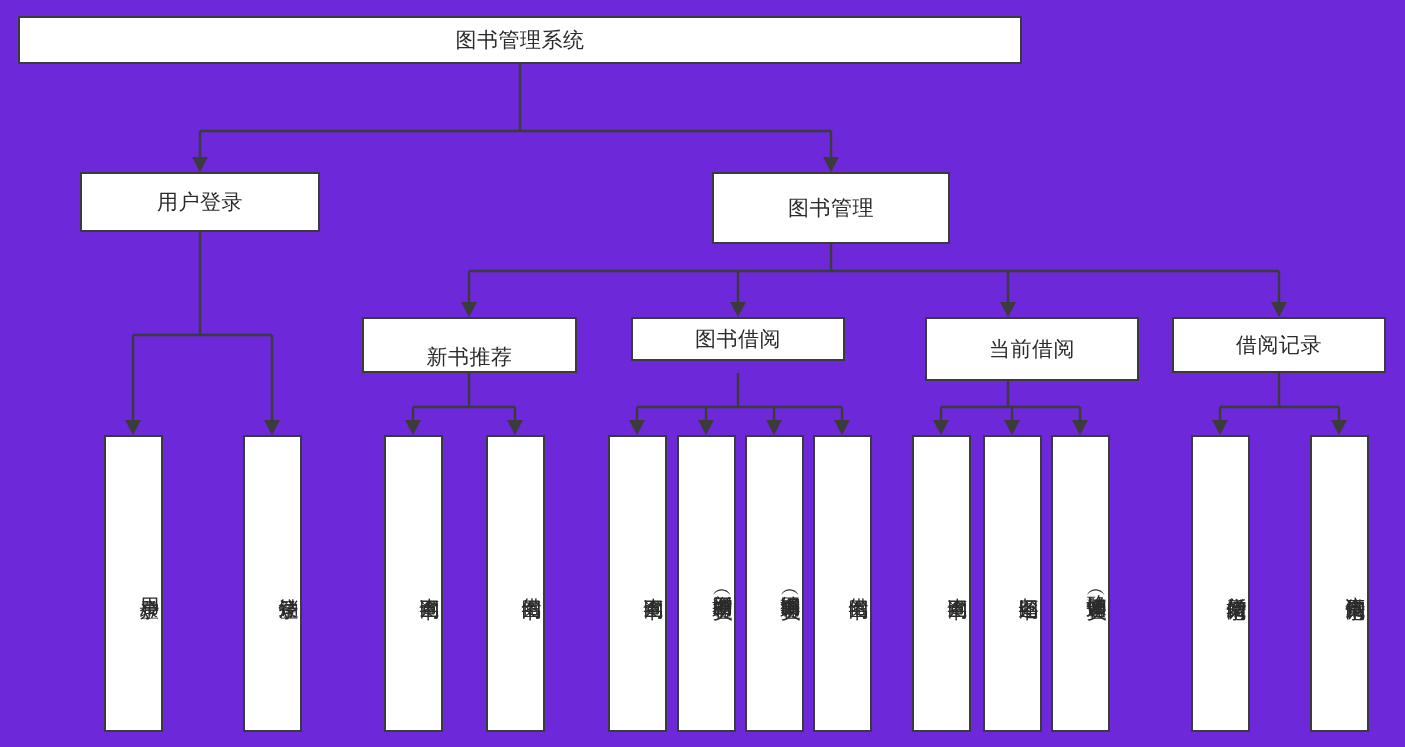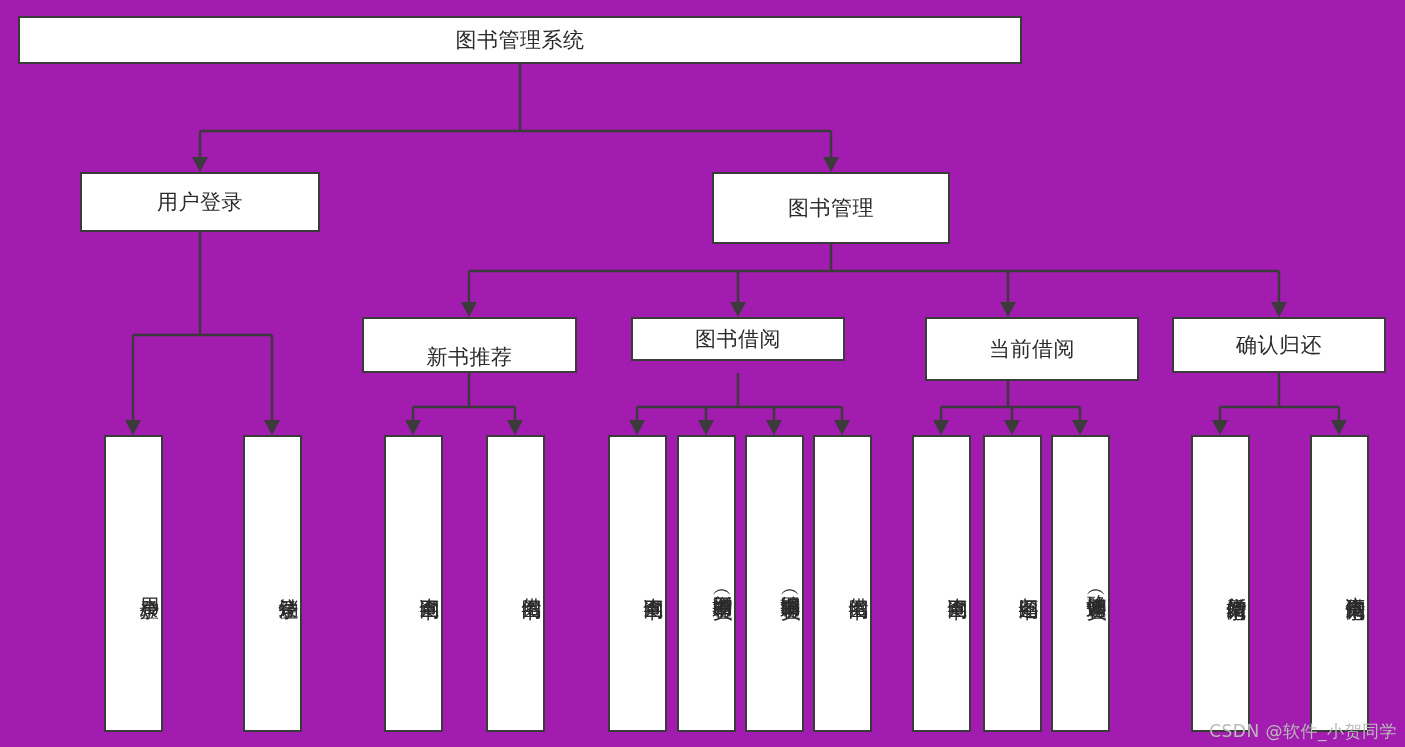--- a/index.html
+++ b/index.html
@@ -7,21 +7,21 @@
     padding: 0;
     background: #ffffff;
   }
   body {
     font-family: "DejaVu Sans", "Liberation Sans", sans-serif;
   }
   #canvas {
     position: relative;
     width: 1405px;
     height: 747px;
-    background: #a21caf;
+    background: #6d28d9;
     overflow: hidden;
   }
   .node {
     position: absolute;
     box-sizing: border-box;
     border: 2px solid #3b3b3b;
     background: #ffffff;
     display: flex;
     align-items: center;
     justify-content: center;
@@ -156,21 +156,21 @@
       <div class="node h" style="left: 362px; top: 317px; width: 215px; height: 56px; align-items: flex-end;">
         <span class="">新书推荐</span>
       </div>
       <div class="node h" style="left: 631px; top: 317px; width: 214px; height: 44px; font-family: Liberation Mono, monospace;">
         <span class="">图书借阅</span>
       </div>
       <div class="node h" style="left: 901px; top: 317px; width: 214px; height: 64px; margin-left: 24px;">
         <span class="">当前借阅</span>
       </div>
       <div class="node h" style="left: 1172px; top: 317px; width: 214px; height: 56px;">
-        <span class="">确认归还</span>
+        <span class="">借阅记录</span>
       </div>
     </div>
   <div id="leaf-layer">
       <div class="node v" style="left: 104px; top: 435px; width: 59px; height: 297px;">
         <span class="vtxt">用户登录</span>
       </div>
       <div class="node v" style="left: 243px; top: 435px; width: 59px; height: 297px;">
         <span class="vtxt">注销登录</span>
       </div>
       <div class="node v" style="left: 384px; top: 435px; width: 59px; height: 297px;">
@@ -201,14 +201,13 @@
         <span class="vtxt">确认归还（管理员）</span>
       </div>
       <div class="node v" style="left: 1191px; top: 435px; width: 59px; height: 297px;">
         <span class="vtxt">新增借阅记录</span>
       </div>
       <div class="node v" style="left: 1310px; top: 435px; width: 59px; height: 297px;">
         <span class="vtxt">查询借阅记录</span>
       </div>
     </div>
 
-  <div class="watermark">CSDN @软件_小贺同学</div>
 </div>
 
 </body></html>

